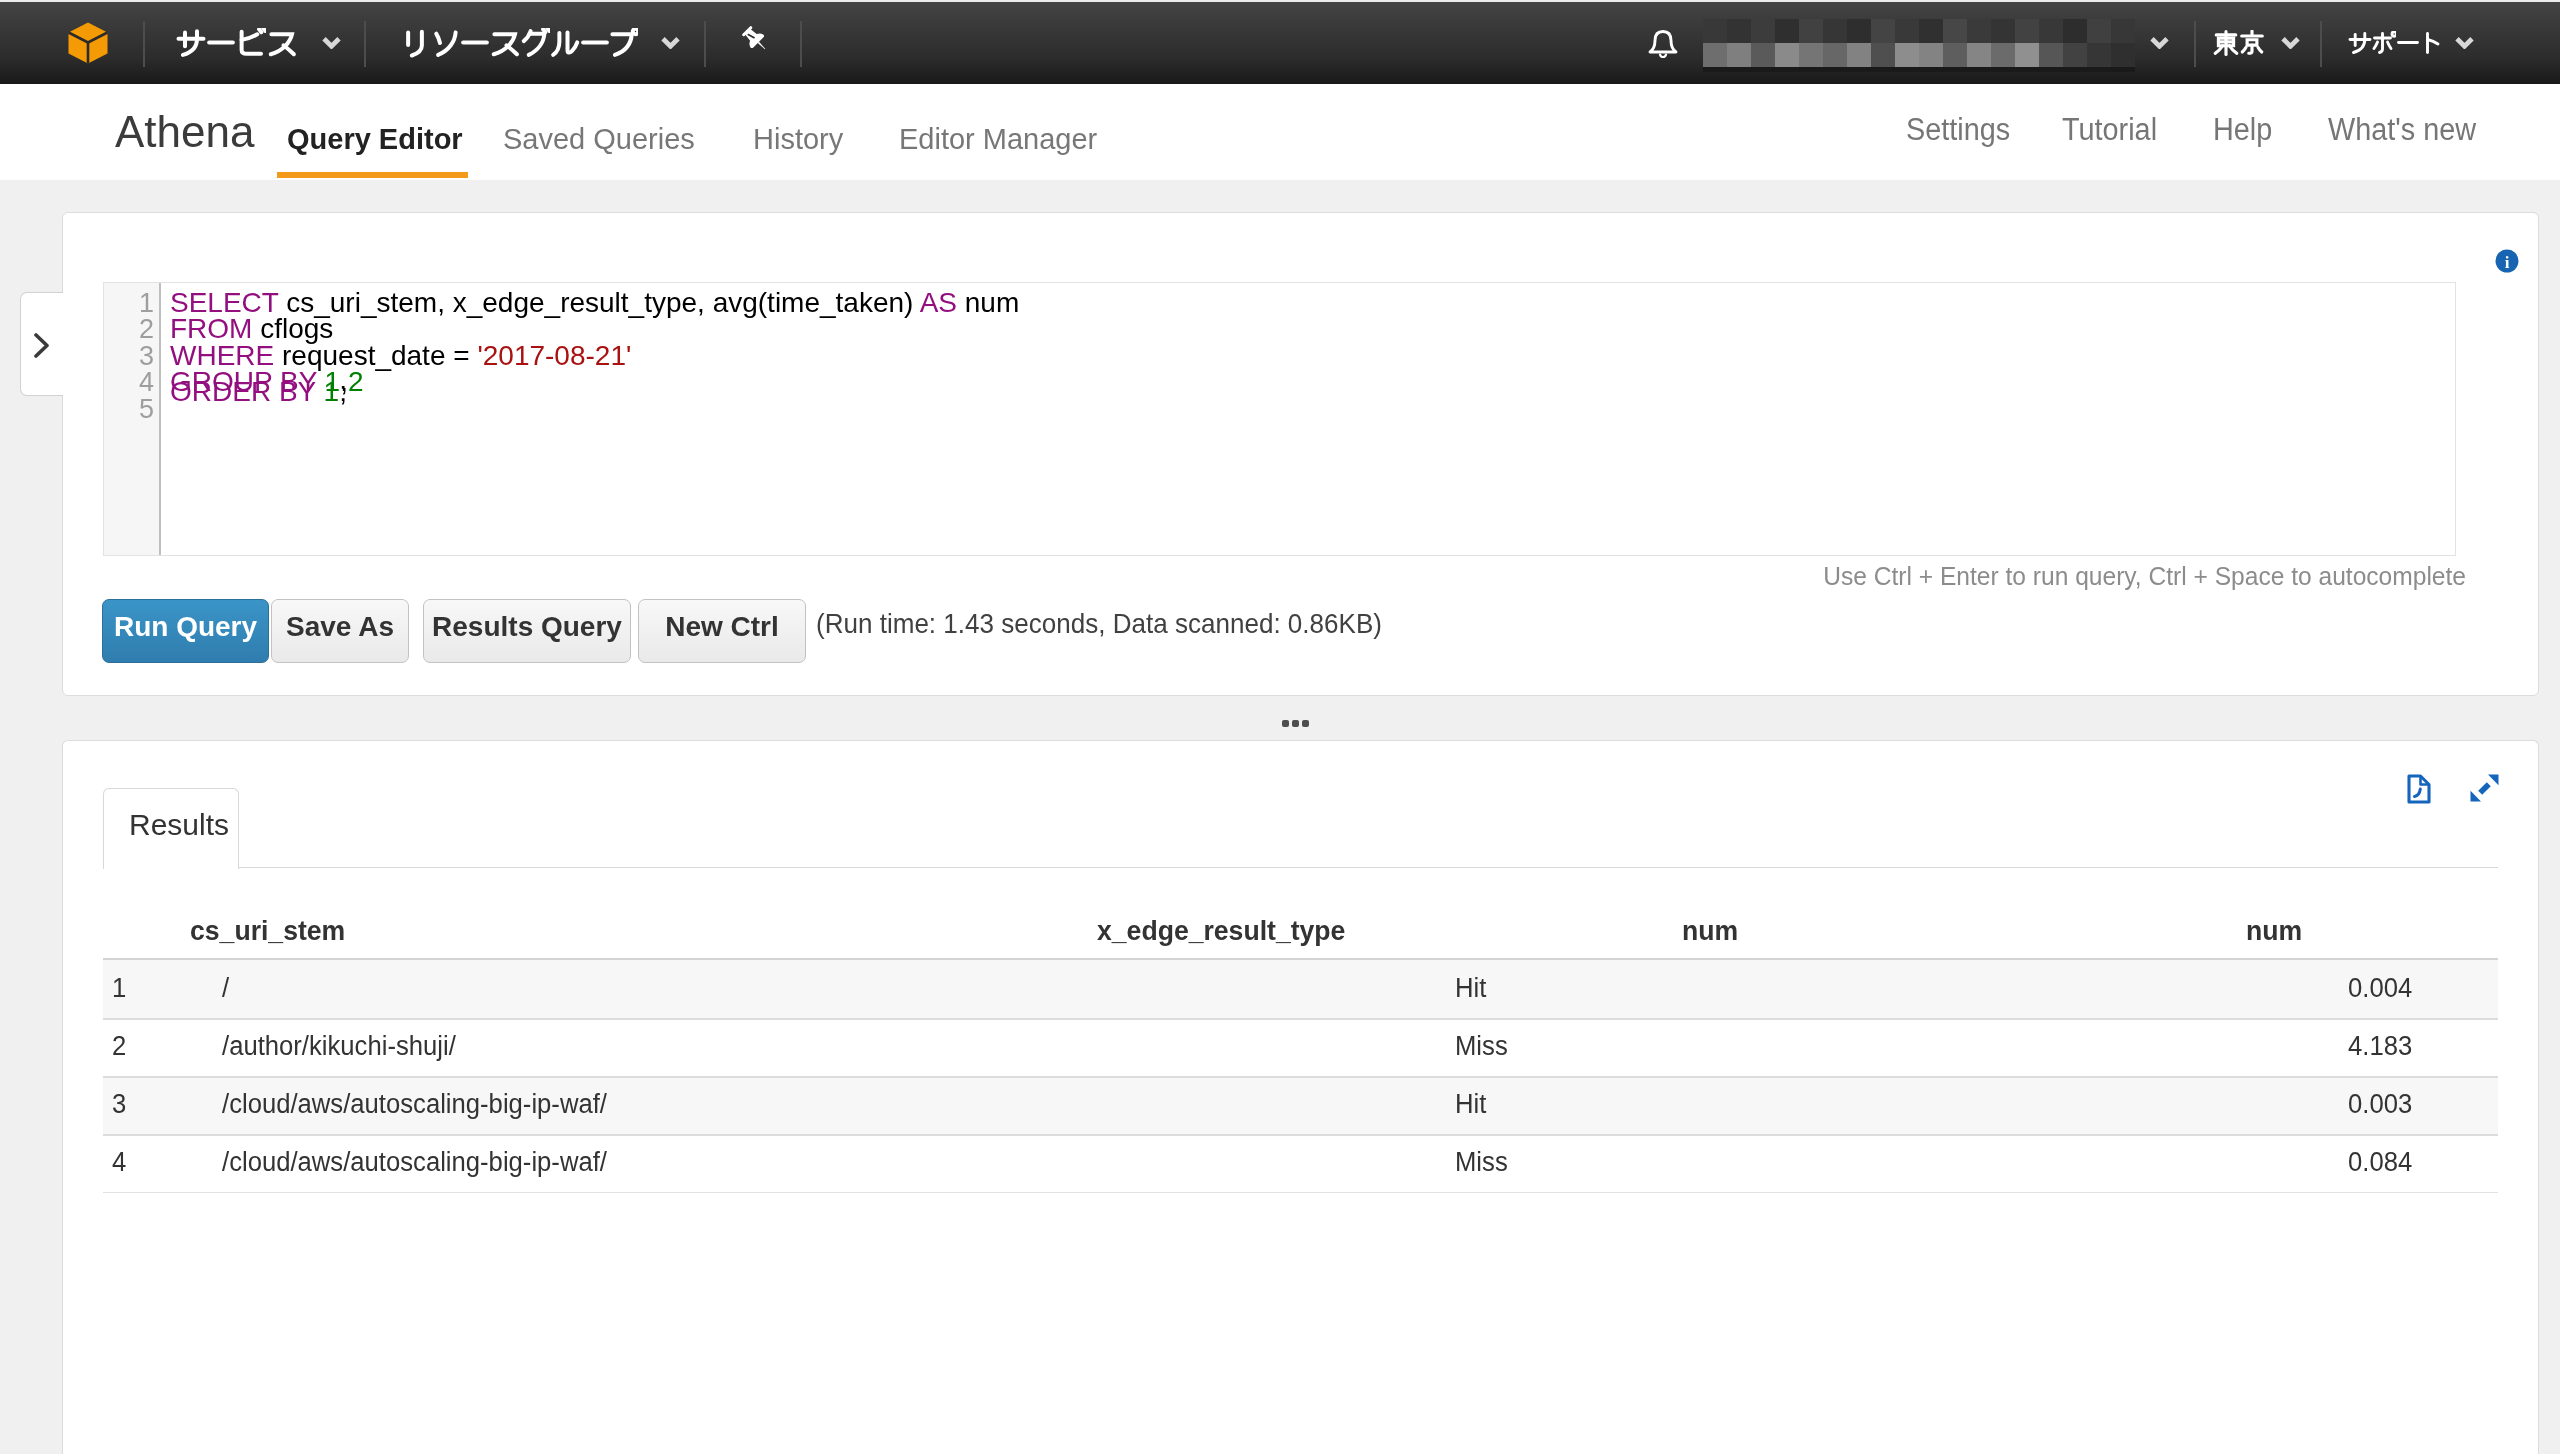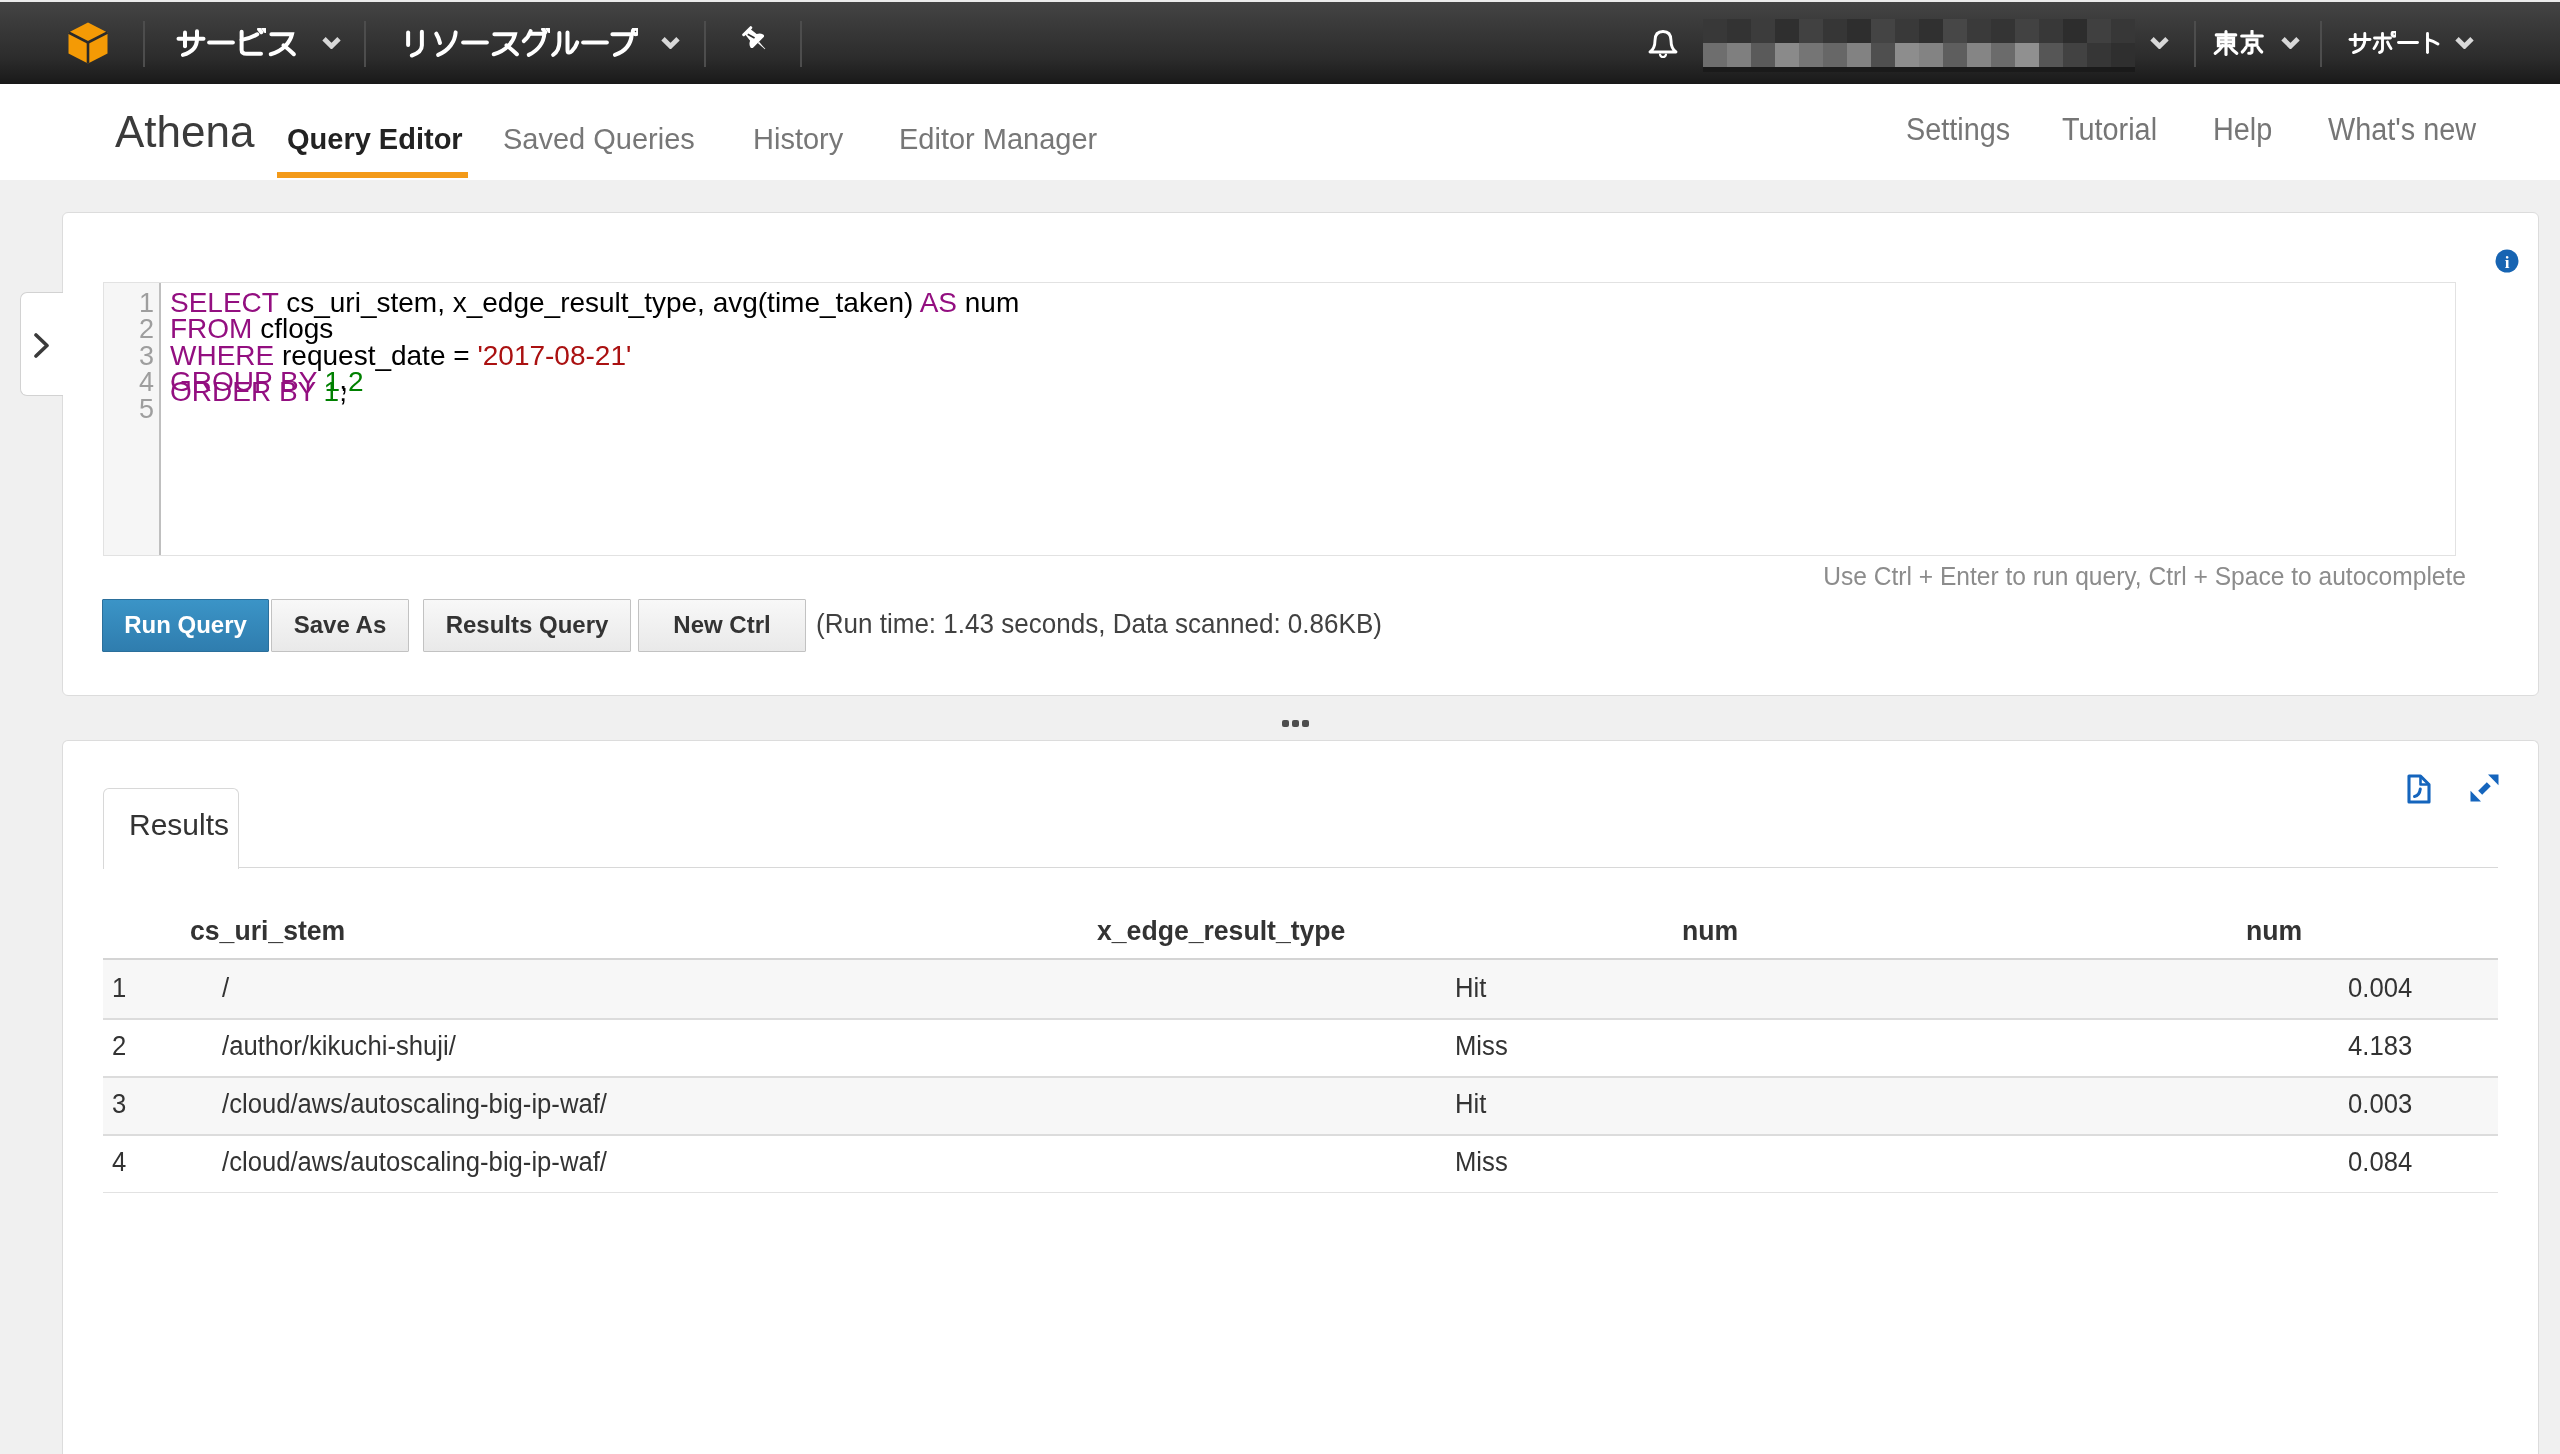--- a/index.html
+++ b/index.html
@@ -30,21 +30,21 @@
   #editor { position:absolute; left:103px; top:282px; width:2353px; height:274px;
     background:#fff; border:1px solid #e2e2e2; }
   #gutter { position:absolute; left:0; top:0; width:57px; height:272px; background:#f6f6f6;
     border-right:2px solid #bfbfbf; }
   .ln { position:absolute; left:103px; width:51px; font-size:27px; color:#9e9e9e; line-height:26.4px; text-align:right;}
   .cl { position:absolute; left:170px; font-size:28px; line-height:26.4px; white-space:pre; color:#000; }
   .kw { color:#930F80; } .str { color:#AA1111; } .num { color:#008000; }
   #hint { position:absolute; left:0px; top:561px; width:2466px; text-align:right;
     font-size:26px; color:#8c8c8c; transform:scaleX(0.945); transform-origin:100% 0; }
   
-  .btn { position:absolute; top:599px; height:53px; border-radius:1px; font-size:24px;
+  .btn { position:absolute; top:599px; height:64px; border-radius:7px; font-size:28px;
     font-weight:bold; color:#333; text-align:center;
     background:linear-gradient(180deg,#f8f8f8,#e9e9e9); border:1px solid #c2c2c2; }
   #runq { left:102px; width:167px; color:#fff;
     background:linear-gradient(180deg,#3b94c7,#2f7dae); border:1px solid #2b6f9b; }
   .btn span { display:inline-block; margin-top:11px; }
   #runtime { position:absolute; left:816px; top:608px; font-size:28px; color:#414141; transform:scaleX(0.93); transform-origin:0 0; }
   
   .dot { position:absolute; top:720px; width:7px; height:7px; border-radius:2px; background:#4e4e4e; }
   
   #rtab { position:absolute; left:103px; top:788px; width:136px; height:81px; background:#fff;

